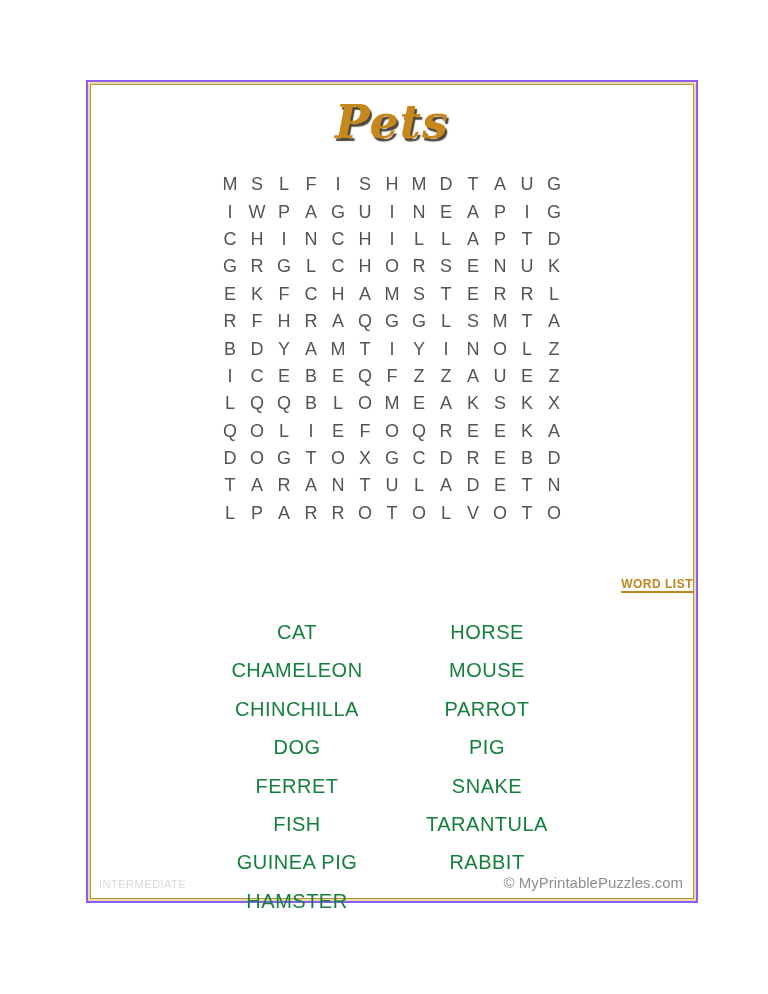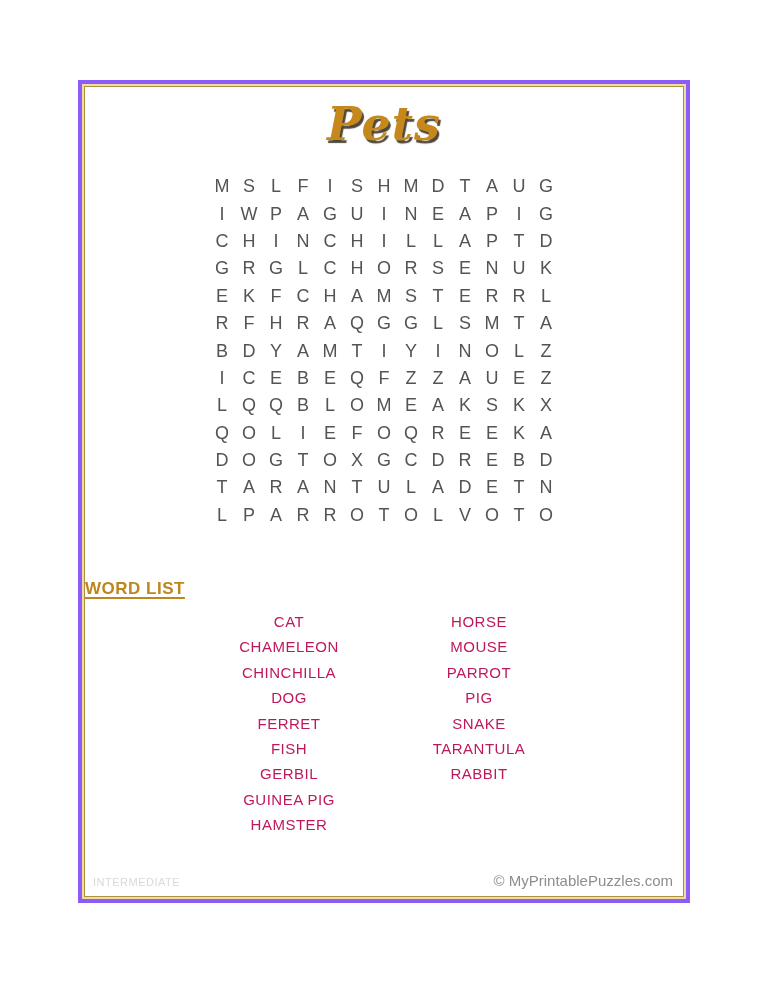--- a/index.html
+++ b/index.html
@@ -12,26 +12,26 @@
   }
   .page {
     position: relative;
     width: 768px;
     height: 994px;
     background: #ffffff;
     overflow: hidden;
   }
   .frame {
     position: absolute;
-    left: 78px;
+    left: 86px;
     top: 80px;
     width: 612px;
     height: 823px;
     box-sizing: border-box;
-    border: 4px solid #8b5cf6;
+    border: 2px solid #8b5cf6;
     background: #ebdca8;
     padding: 2px;
   }
   .frame-inner {
     position: relative;
     box-sizing: border-box;
     width: 100%;
     height: 100%;
     background: #ffffff;
     border: 1px solid #b3913c;
@@ -69,22 +69,22 @@
     justify-content: center;
     font-size: 18px;
     color: #545457;
     letter-spacing: 0;
   }
   .wordlist-heading {
     position: absolute;
     top: 492px;
     left: 0;
     width: 100%;
-    text-align: left;
-    font-size: 17px;
+    text-align: right;
+    font-size: 12px;
     font-weight: bold;
     letter-spacing: 0.5px;
     color: #be861e;
     text-decoration: underline;
     text-underline-offset: 3px;
     text-decoration-thickness: 2px;
   }
   .wordlist {
     position: absolute;
     top: 522px;
@@ -93,23 +93,24 @@
     display: flex;
     width: 380px;
   }
   .word-col {
     width: 190px;
     text-align: center;
   }
   .word-item {
     height: 25.4px;
     line-height: 25.4px;
-    font-size: 15px;
+    font-size: 20px;
     letter-spacing: 0.5px;
-    color: #be185d;
+    color: #15803d;
+    margin-top: 13px;
   }
   .difficulty {
     position: absolute;
     left: 8px;
     bottom: 8px;
     font-size: 11px;
     letter-spacing: 0.5px;
     color: #d9d9d9;
   }
   .copyright {
@@ -330,21 +331,20 @@
       <div class="wordlist-heading">WORD LIST</div>
 
       <div class="wordlist">
         <div class="word-col">
             <div class="word-item">CAT</div>
             <div class="word-item">CHAMELEON</div>
             <div class="word-item">CHINCHILLA</div>
             <div class="word-item">DOG</div>
             <div class="word-item">FERRET</div>
             <div class="word-item">FISH</div>
-            <div class="word-item">GERBIL</div>
             <div class="word-item">GUINEA PIG</div>
             <div class="word-item">HAMSTER</div>
           </div>
         <div class="word-col">
             <div class="word-item">HORSE</div>
             <div class="word-item">MOUSE</div>
             <div class="word-item">PARROT</div>
             <div class="word-item">PIG</div>
             <div class="word-item">SNAKE</div>
             <div class="word-item">TARANTULA</div>

